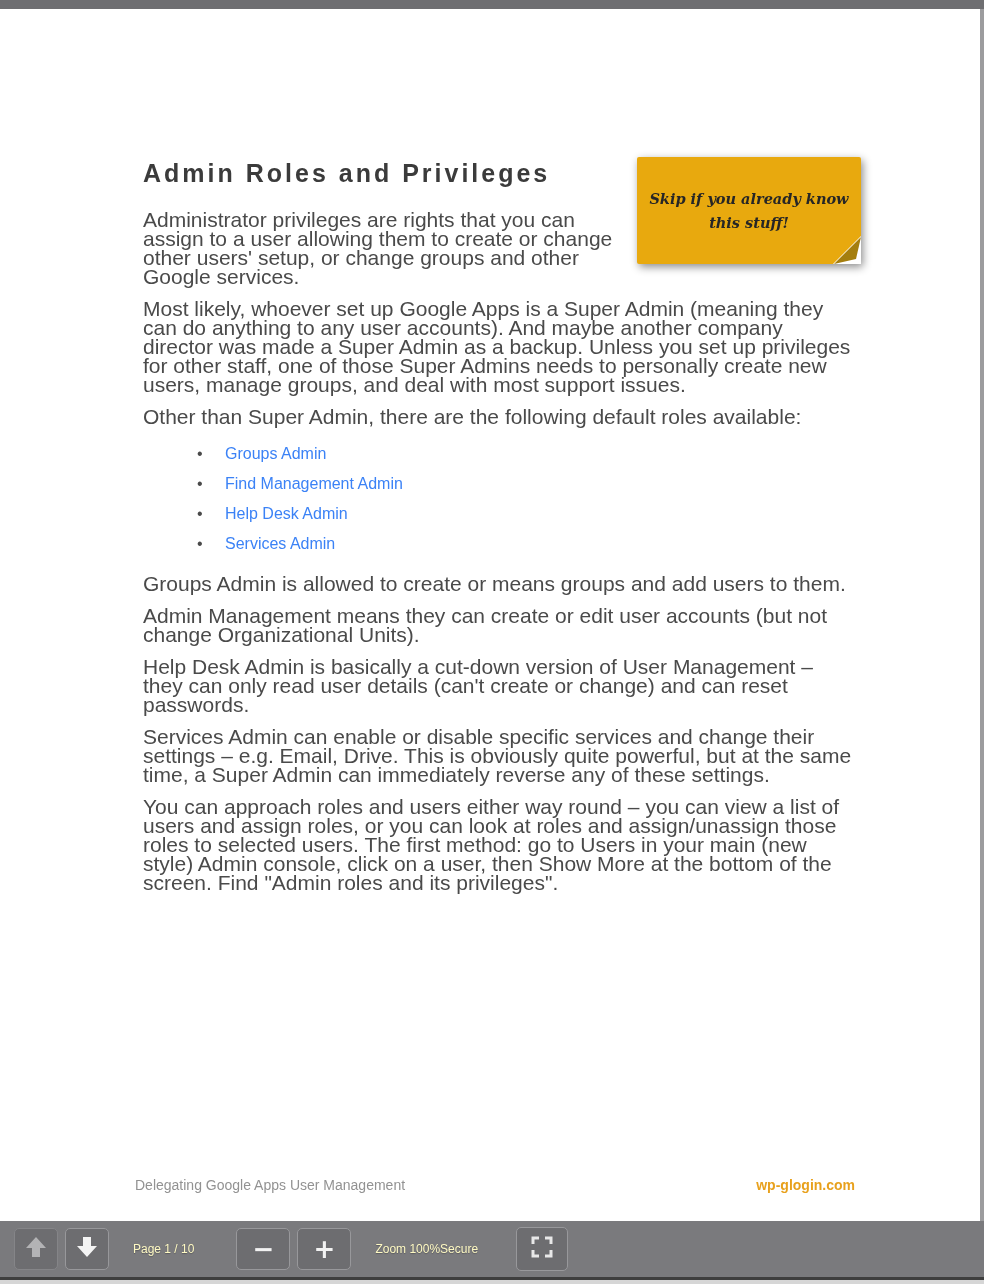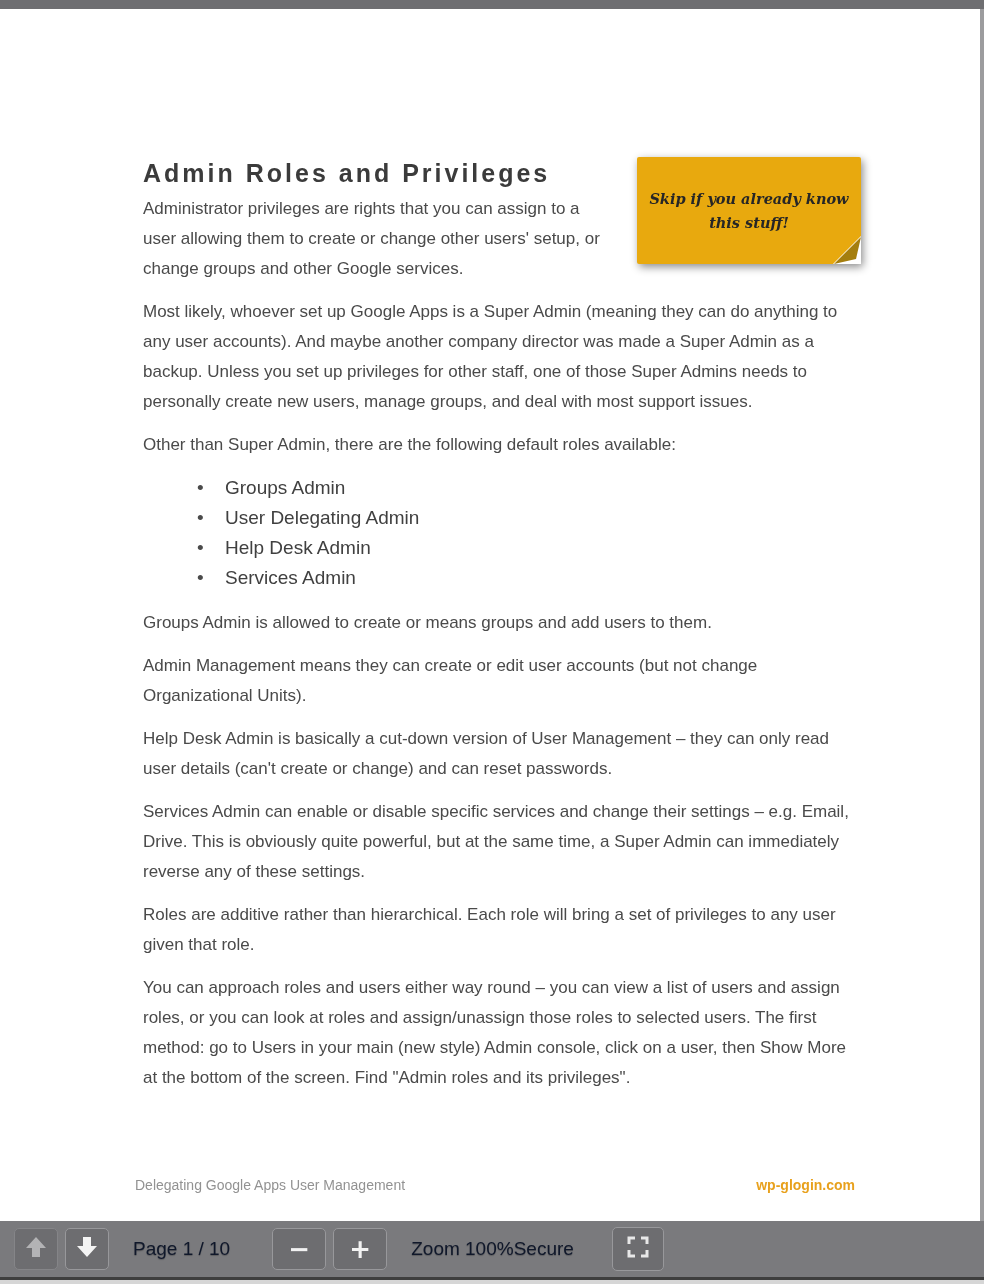--- a/index.html
+++ b/index.html
@@ -25,33 +25,33 @@
     padding:150px 128px 0 143px;
     overflow:hidden;
   }
   .doc-right-edge {
     position:absolute; top:0; right:0; bottom:0; width:4px;
     background:#9c9c9e;
   }
 
   .doc-title {
     font-size:25px; font-weight:700; letter-spacing:3px;
-    color:#3b3b3b; margin-bottom:6px;
+    color:#3b3b3b; margin-bottom:22px;
   }
 
   .para {
-    font-size:17px; line-height:30px; color:#4a4a4a;
+    font-size:21px; line-height:19px; color:#4a4a4a;
     margin-bottom:13px; max-width:712px;
   }
   .para-intro { width:472px; }
 
   ul.role-list { list-style:none; margin:6px 0 15px 0; }
   ul.role-list li {
     position:relative;
-    font-size:19px; line-height:30px; color:#404040;
+    font-size:16px; line-height:30px; color:#3b82f6;
     padding-left:82px;
   }
   ul.role-list li::before {
     content:"•";
     position:absolute; left:54px; top:0;
     color:#4a4a4a;
   }
 
   
   .sticky-note {
@@ -98,21 +98,21 @@
   .btn-up { margin-right:7px; border-color:#858588; }
   .btn-zoom-out, .btn-zoom-in { width:54px; height:42px; }
   .btn-zoom-out { margin-left:42px; }
   .btn-zoom-in  { margin-left:7px; }
   .btn-fullscreen { width:52px; height:44px; margin-left:38px; }
   .glyph {
     color:#f2f2f2; font-size:26px; font-weight:700; line-height:1;
     font-family:"DejaVu Sans",sans-serif;
   }
   .tb-label {
-    color:#0f172a; font-size:19px;
+    color:#fef9c3; font-size:12px;
     text-shadow:0 1px 1px rgba(0,0,0,0.25);
   }
   .label-page   { margin-left:24px; }
   .label-zoom   { margin-left:24px; }
   .label-secure { }
 
   .bottom-dark  { flex:0 0 auto; height:3px; background:#3e3e3e; }
   .bottom-light { flex:0 0 auto; height:4px; background:#d6d6d6; }
 </style>
 </head>
@@ -136,34 +136,33 @@
     </div>
 
     <p class="para para-intro">Administrator privileges are rights that you can assign to a user allowing them to create or change other users' setup, or change groups and other Google services.</p>
 
     <p class="para">Most likely, whoever set up Google Apps is a Super Admin (meaning they can do anything to any user accounts). And maybe another company director was made a Super Admin as a backup. Unless you set up privileges for other staff, one of those Super Admins needs to personally create new users, manage groups, and deal with most support issues.</p>
 
     <p class="para">Other than Super Admin, there are the following default roles available:</p>
 
     <ul class="role-list">
       <li>Groups Admin</li>
-      <li>User Delegating Admin</li>
+      <li>Find Management Admin</li>
       <li>Help Desk Admin</li>
       <li>Services Admin</li>
     </ul>
 
     <p class="para">Groups Admin is allowed to create or means groups and add users to them.</p>
 
     <p class="para">Admin Management means they can create or edit user accounts (but not change Organizational Units).</p>
 
     <p class="para">Help Desk Admin is basically a cut-down version of User Management – they can only read user details (can't create or change) and can reset passwords.</p>
 
     <p class="para">Services Admin can enable or disable specific services and change their settings – e.g. Email, Drive. This is obviously quite powerful, but at the same time, a Super Admin can immediately reverse any of these settings.</p>
 
-    <p class="para">Roles are additive rather than hierarchical. Each role will bring a set of privileges to any user given that role.</p>
 
     <p class="para">You can approach roles and users either way round – you can view a list of users and assign roles, or you can look at roles and assign/unassign those roles to selected users. The first method: go to Users in your main (new style) Admin console, click on a user, then Show More at the bottom of the screen. Find "Admin roles and its privileges".</p>
 
     <div class="doc-footer">
       <span class="footer-left">Delegating Google Apps User Management</span>
       <span class="footer-right">wp-glogin.com</span>
     </div>
 
     <div class="doc-right-edge"></div>
   </div>

